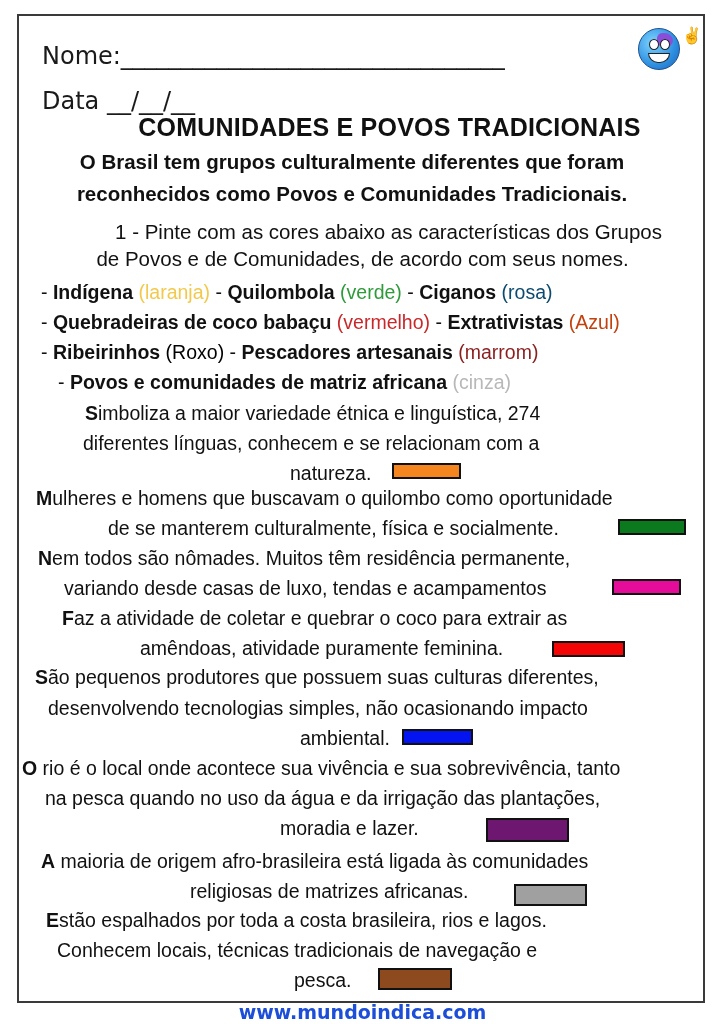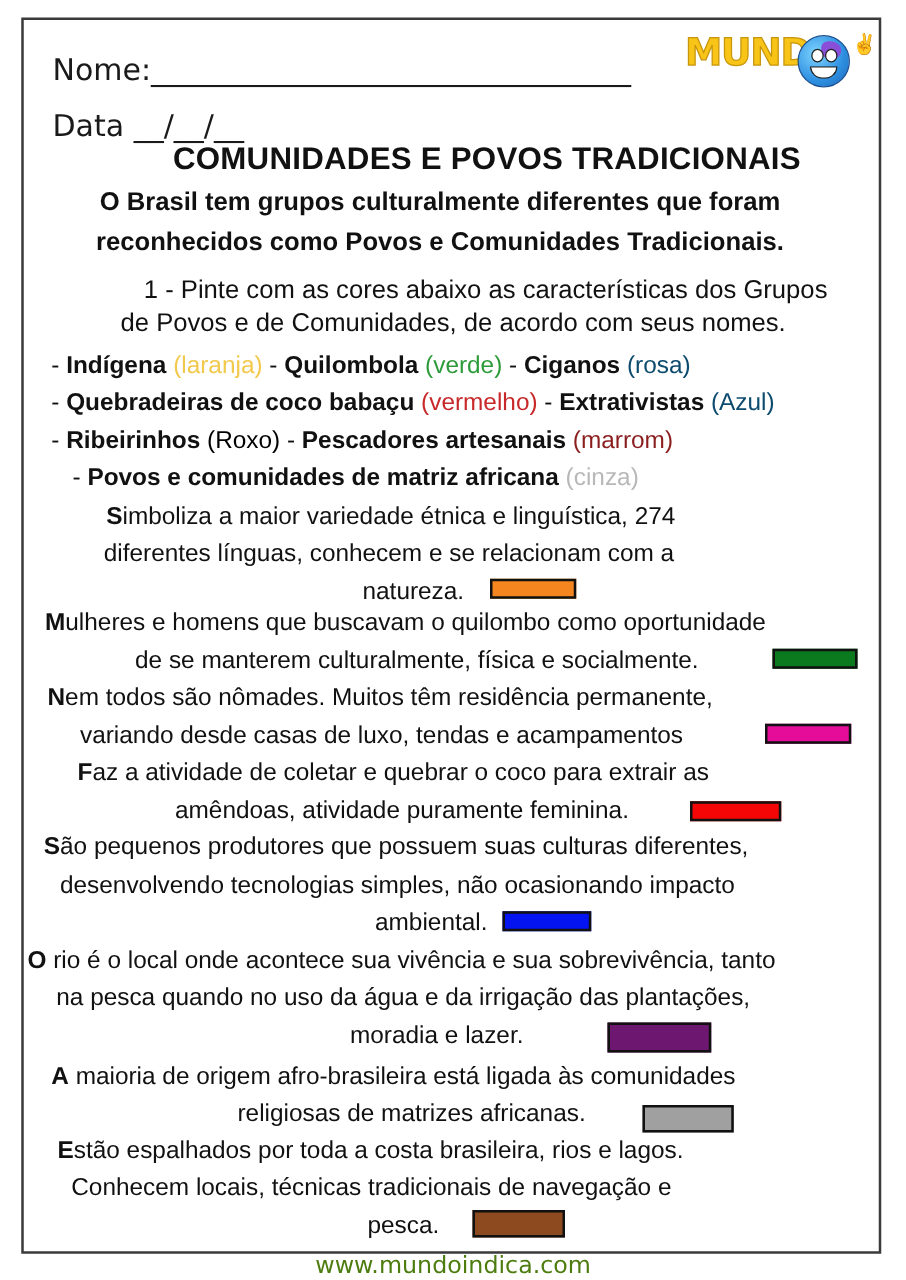--- a/index.html
+++ b/index.html
@@ -27,32 +27,31 @@
     .title { left: 0; width: 725px; text-align: center; top: 113px; font-size: 25px; font-weight: bold;
              letter-spacing: 0.2px; padding-left: 27px; }
     .intro { left: 0; width: 704px; text-align: center; font-size: 20.5px; font-weight: bold; }
     .instr { left: 0; width: 725px; text-align: center; font-size: 20.5px; }
     .legend { font-size: 19.5px; }
     .legend b { font-weight: bold; }
     .item { font-size: 19.5px; }
     .item .lead { font-weight: bold; }
     .sw { position: absolute; height: 16px; border: 2px solid #111; box-sizing: border-box; }
     .footer { left: 0; width: 725px; text-align: center; top: 1001px; font-family: "DejaVu Sans", sans-serif;
-              font-size: 19px; color: #4d7c0f; }
+              font-size: 19px; color: #1d4ed8; font-weight: bold; }
   </style>
 </head>
 <body>
 
 <div class="frame"></div>
 
 <div class="abs hdr" style="top:42px;">Nome:________________________________</div>
 <div class="abs hdr" style="top:87px;">Data __/__/__</div>
 
 <div class="logo">
-  <span class="l1">MUND</span>
   <div class="globe">
     <div class="land"></div>
     <div class="eye" style="left:10px;"></div>
     <div class="eye" style="left:21px;"></div>
     <div class="mouth"></div>
   </div>
   <span class="hand">✌</span>
 </div>
 
 <div class="abs title">COMUNIDADES E POVOS TRADICIONAIS</div>
@@ -65,21 +64,21 @@
 
 <div class="abs legend" style="left:41px; top:281px;">
   <span>- </span><b>Indígena</b>
   <span style="color:#f2c94c">(laranja)</span><span> - </span><b>Quilombola</b>
   <span style="color:#2e9b3a">(verde)</span><span>  - </span><b>Ciganos</b>
   <span style="color:#0c4a6e">(rosa)</span>
 </div>
 <div class="abs legend" style="left:41px; top:311px;">
   <span>- </span><b>Quebradeiras de coco babaçu</b>
   <span style="color:#c8282a">(vermelho)</span><span> - </span><b>Extrativistas</b>
-  <span style="color:#0c4a6e">(Azul)</span>
+  <span style="color:#c2410c">(Azul)</span>
 </div>
 <div class="abs legend" style="left:41px; top:341px;">
   <span>- </span><b>Ribeirinhos</b>
   <span style="color:#000000">(Roxo)</span><span>  - </span><b>Pescadores artesanais</b>
   <span style="color:#8b1e1e">(marrom)</span>
 </div>
 <div class="abs legend" style="left:58px; top:371px;">
   <span>- </span><b>Povos e comunidades de matriz africana</b>
   <span style="color:#b8b8b8">(cinza)</span>
 </div>

